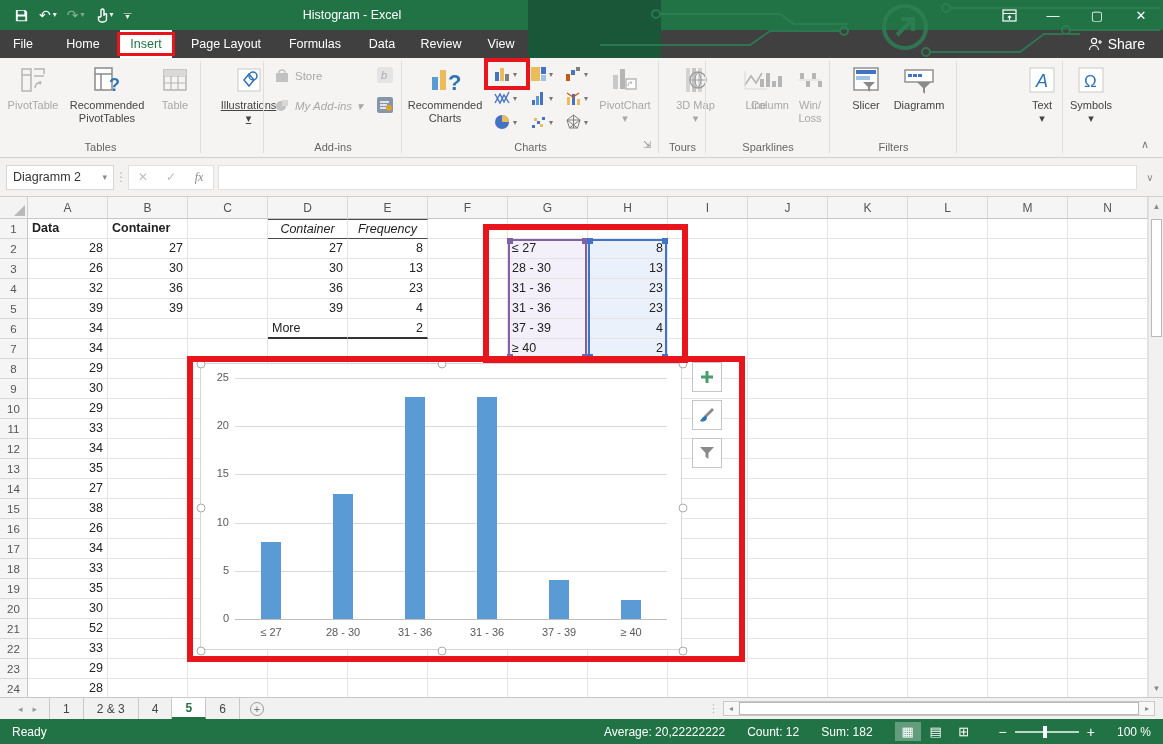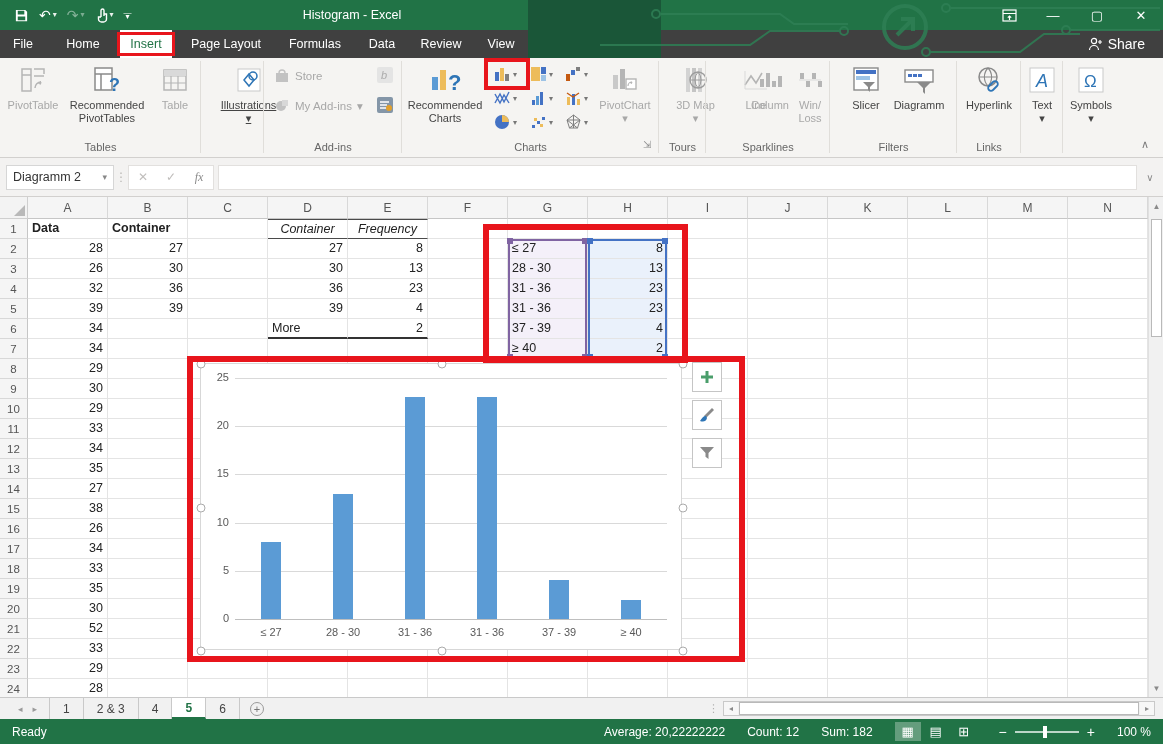--- a/index.html
+++ b/index.html
@@ -256,21 +256,21 @@
   </div>
 
   <div class="rg" style="left:264px; width:138px;">
     <div class="rsm" style="left:10px; top:10px;">
       <svg width="16" height="16" viewBox="0 0 16 16">
           <path d="M2 5 h12 v9 H2 z" fill="#c2c2c2"></path>
           <path d="M5 5 a3 3 0 0 1 6 0" fill="none" stroke="#c2c2c2" stroke-width="1.4"></path>
         </svg>
       <span>Store</span>
     </div>
-    <div class="rsm" style="left:10px; top:40px;">
+    <div class="rsm" style="left:10px; top:40px;font-style:italic;">
       <svg width="16" height="16" viewBox="0 0 16 16">
           <circle cx="7" cy="8" r="5" fill="#c2c2c2"></circle>
           <rect x="8" y="2" width="6" height="6" fill="#d8d8d8"></rect>
         </svg>
       <span>My Add-ins</span>
       <span class="mcaret">▾</span>
     </div>
     <div class="rsm" style="left:112px; top:8px;">
       <svg width="18" height="18" viewBox="0 0 18 18">
           <rect x="1" y="1" width="16" height="16" rx="2" fill="#e4e4e4"></rect>
@@ -475,34 +475,20 @@
             </g>
             <path d="M14 17 h14 l-6 6 v6 l-2 -2 v-4 z" fill="#8a8a8a"></path>
           </svg>
         </span>
       <span>Diagramm</span>
     </div>
     <div class="rgl">Filters</div>
     <div class="sep"></div>
   </div>
 
-  <div class="rg" style="left:957px; width:64px;">
-    <div class="rbig" style="left:2px; width:60px;">
-      <span class="ric">
-          <svg width="30" height="30" viewBox="0 0 30 30">
-            <circle cx="14" cy="12" r="9" fill="none" stroke="#8a8a8a" stroke-width="1.5"></circle>
-            <path d="M5 12 h18 M14 3 a13 13 0 0 1 0 18 M14 3 a13 13 0 0 0 0 18" fill="none" stroke="#8a8a8a" stroke-width="1.1"></path>
-            <path d="M15 21 l4 -4 a2.6 2.6 0 0 1 4 4 l-4 4 a2.6 2.6 0 0 1 -4 -4 z" fill="none" stroke="#2e75b6" stroke-width="1.8"></path>
-          </svg>
-        </span>
-      <span>Hyperlink</span>
-    </div>
-    <div class="rgl">Links</div>
-    <div class="sep"></div>
-  </div>
 
   <div class="rg" style="left:1021px; width:42px;">
     <div class="rbig" style="left:2px; width:38px;">
       <span class="ric">
           <svg width="26" height="26" viewBox="0 0 26 26">
             <rect x="1" y="1" width="24" height="24" fill="#fff" stroke="#c9c9c9"></rect>
             <text x="7" y="20" font-size="18" font-style="italic" fill="#2e75b6">A</text>
           </svg>
         </span>
       <span>Text</span>

